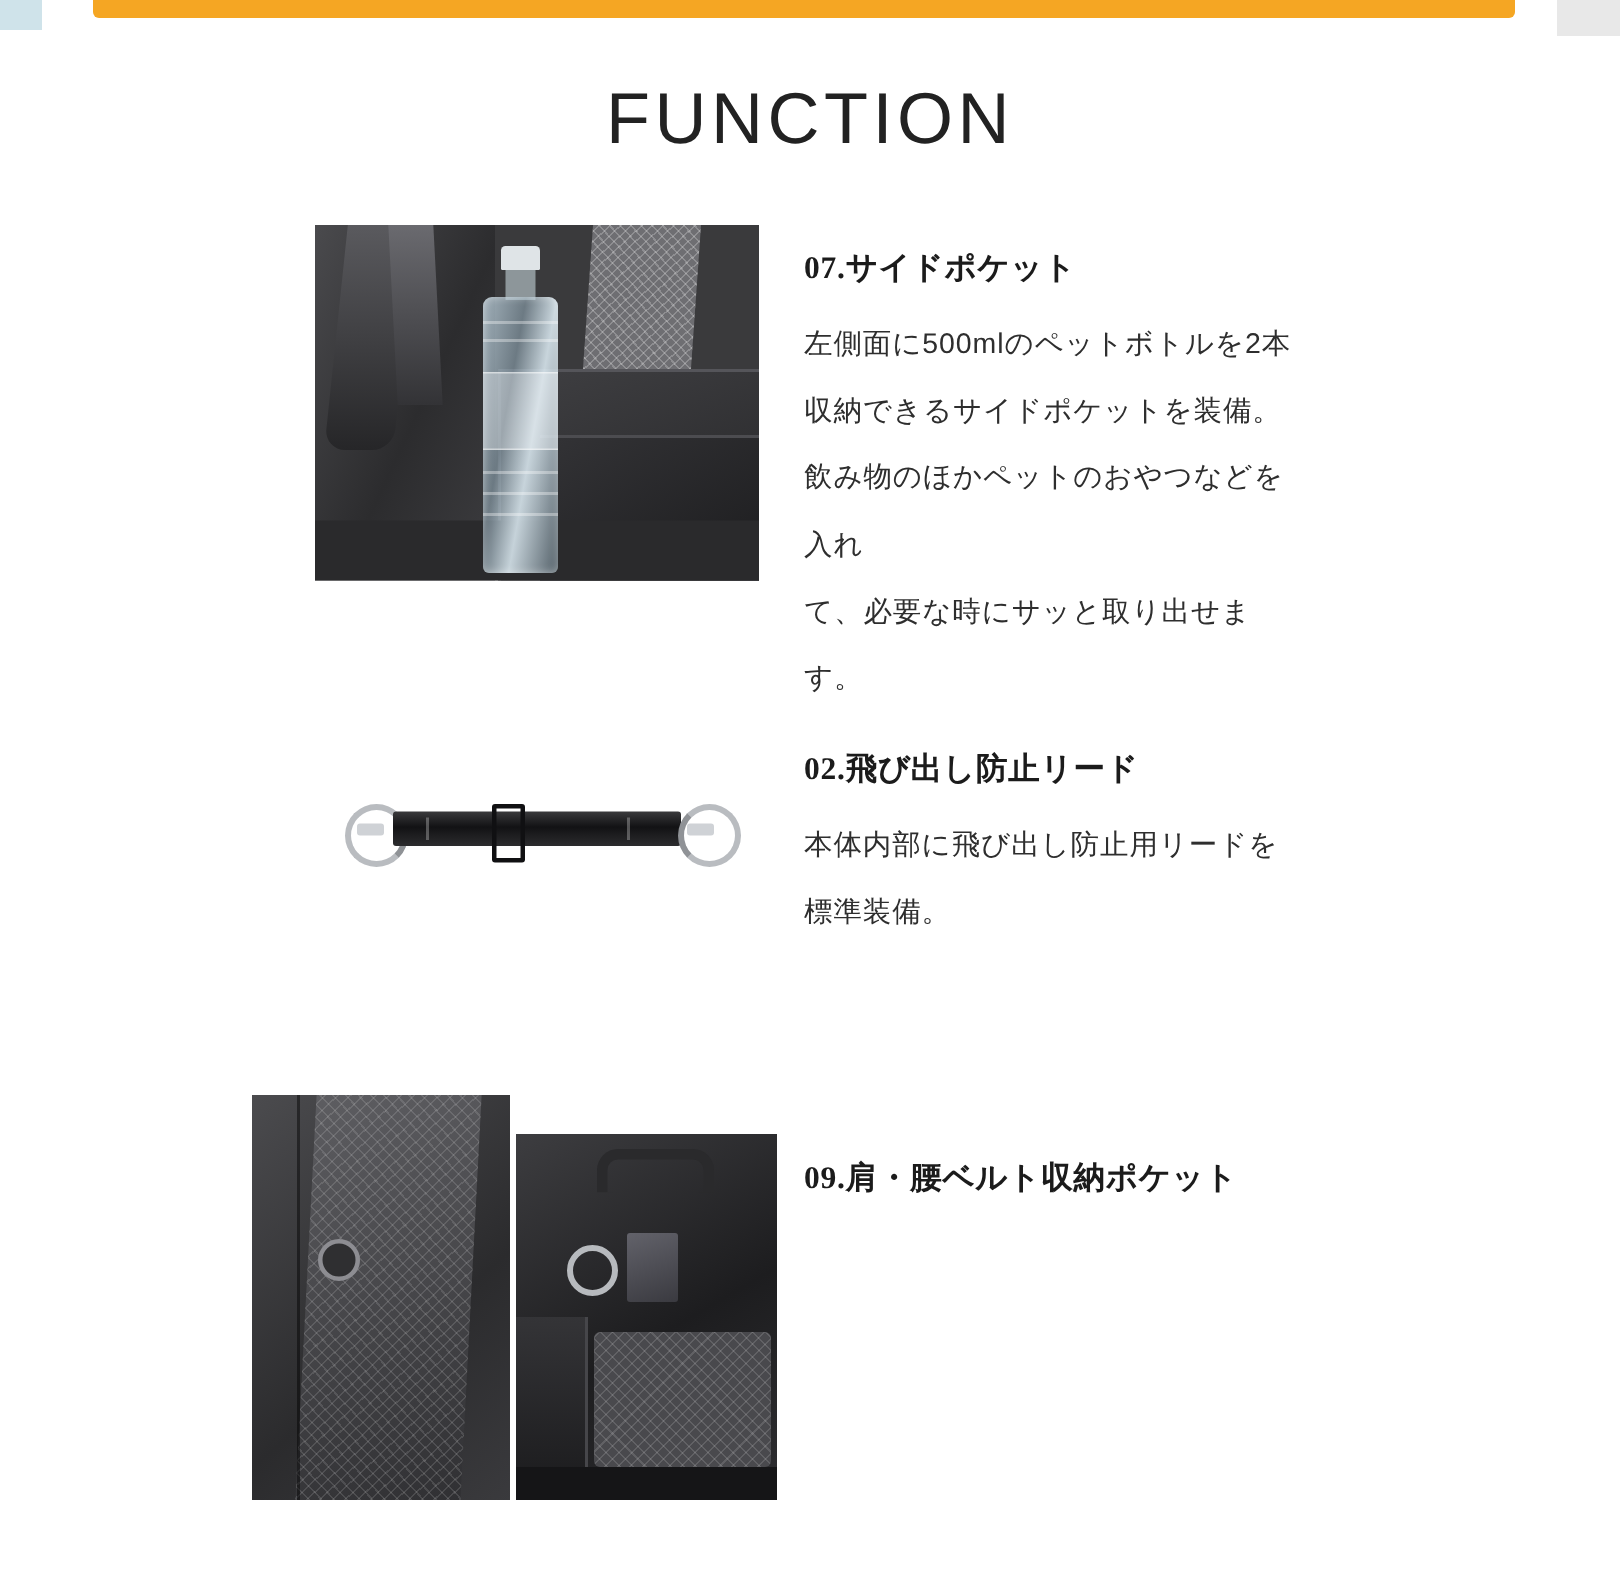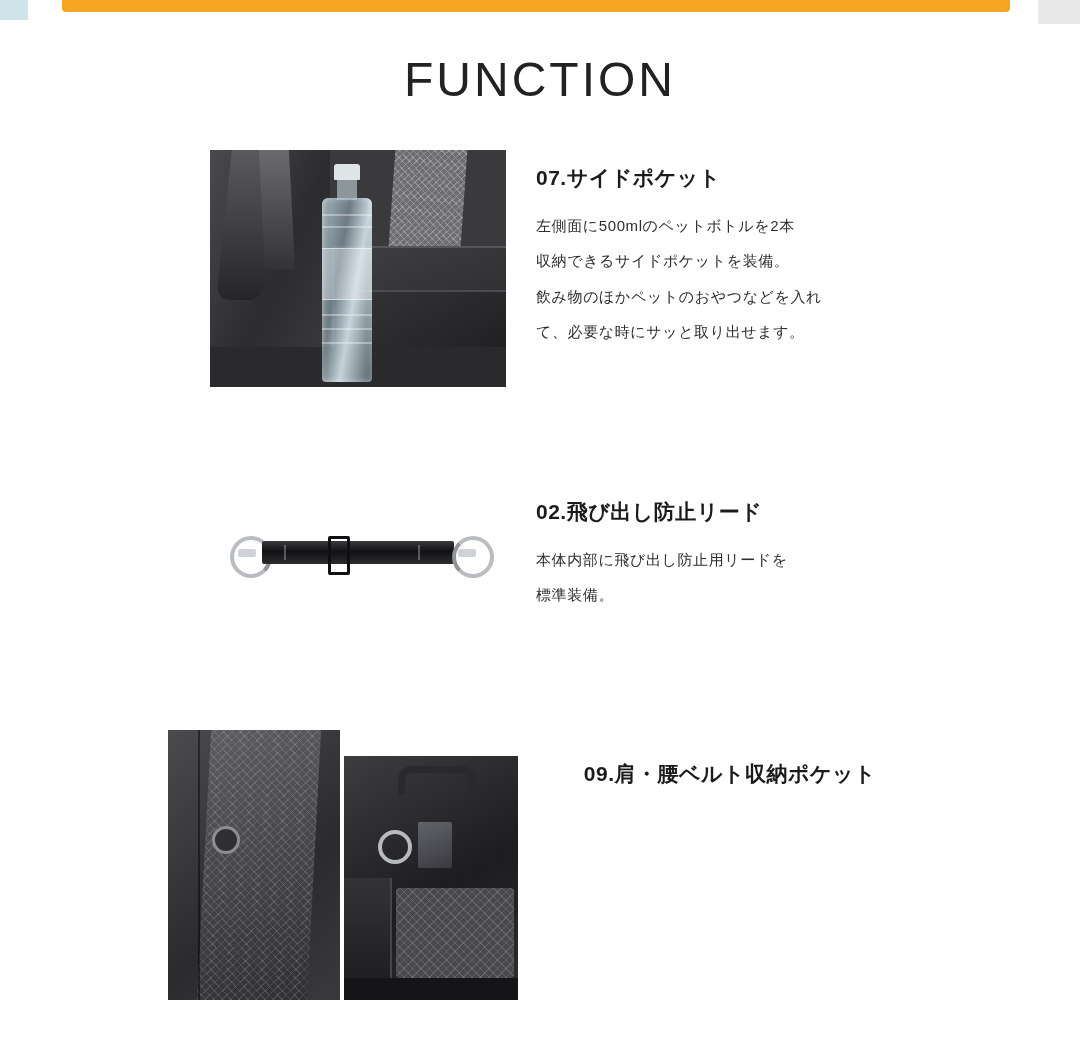--- a/index.html
+++ b/index.html
@@ -67,24 +67,24 @@
   }
   .feature .text {
     position: absolute;
   }
   .feat-title {
     font-size: 21px;
     color: #1b1b1b;
     font-weight: 600;
     letter-spacing: 0.5px;
     margin: 0 0 16px 0;
-    font-family: Liberation Sans, sans-serif;
+    font-family: Liberation Serif, serif;
   }
   .feat-body {
-    font-size: 15px;
+    font-size: 19px;
     color: #2e2e2e;
     line-height: 2.35;
     letter-spacing: 0.6px;
     margin: 0;
     font-family: "Liberation Sans", sans-serif;
     white-space: pre-line;
   }
 
   
   .photo07 {
@@ -368,18 +368,18 @@
       <div class="p09-b">
         <div class="p09-b-handle"></div>
         <div class="p09-b-ring"></div>
         <div class="p09-b-tag"></div>
         <div class="p09-b-mesh"></div>
         <div class="p09-b-pocket"></div>
         <div class="p09-b-base"></div>
       </div>
     </div>
   </div>
-  <div class="text" style="left:368px; top:30px; width:340px;text-align:right;">
+  <div class="text" style="left:368px; top:41px; width:340px;">
     <p class="feat-title">09.肩・腰ベルト収納ポケット</p>
   </div>
 </div>
 
 <div class="bottom-pad"></div>
 
 </body></html>

